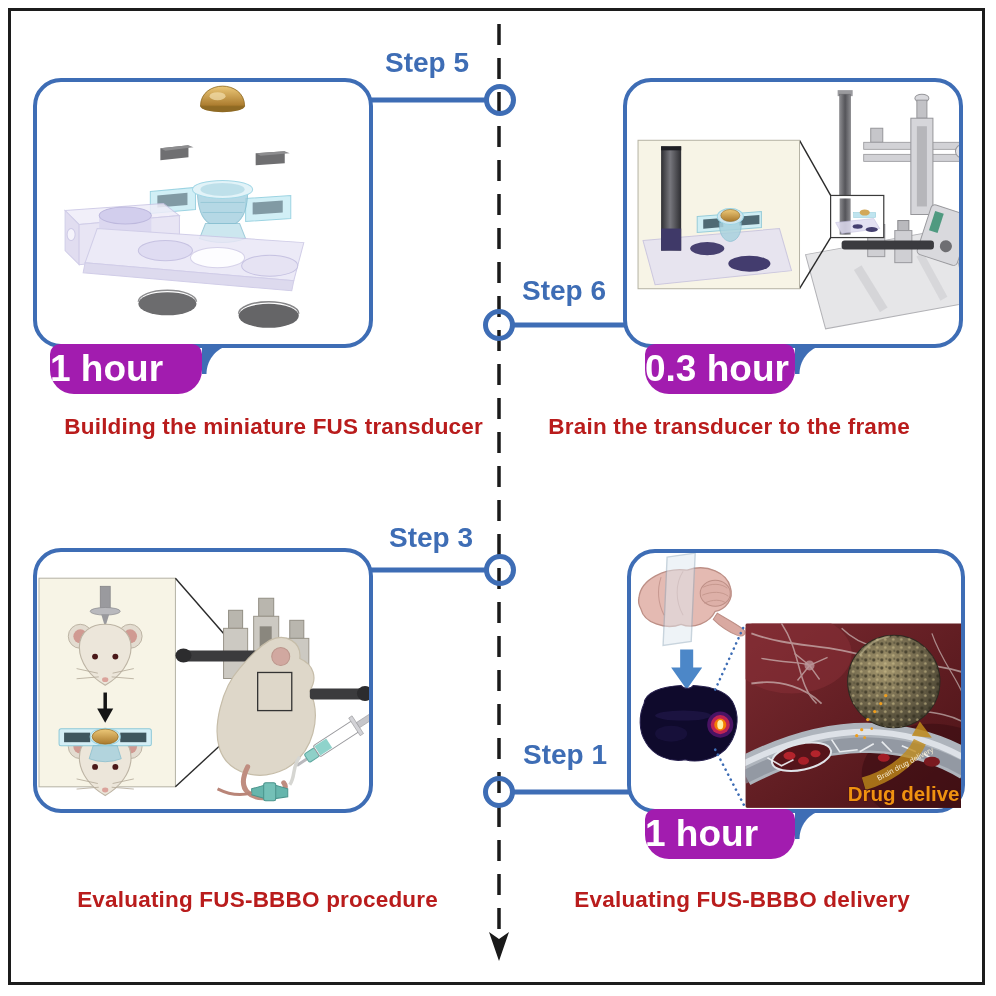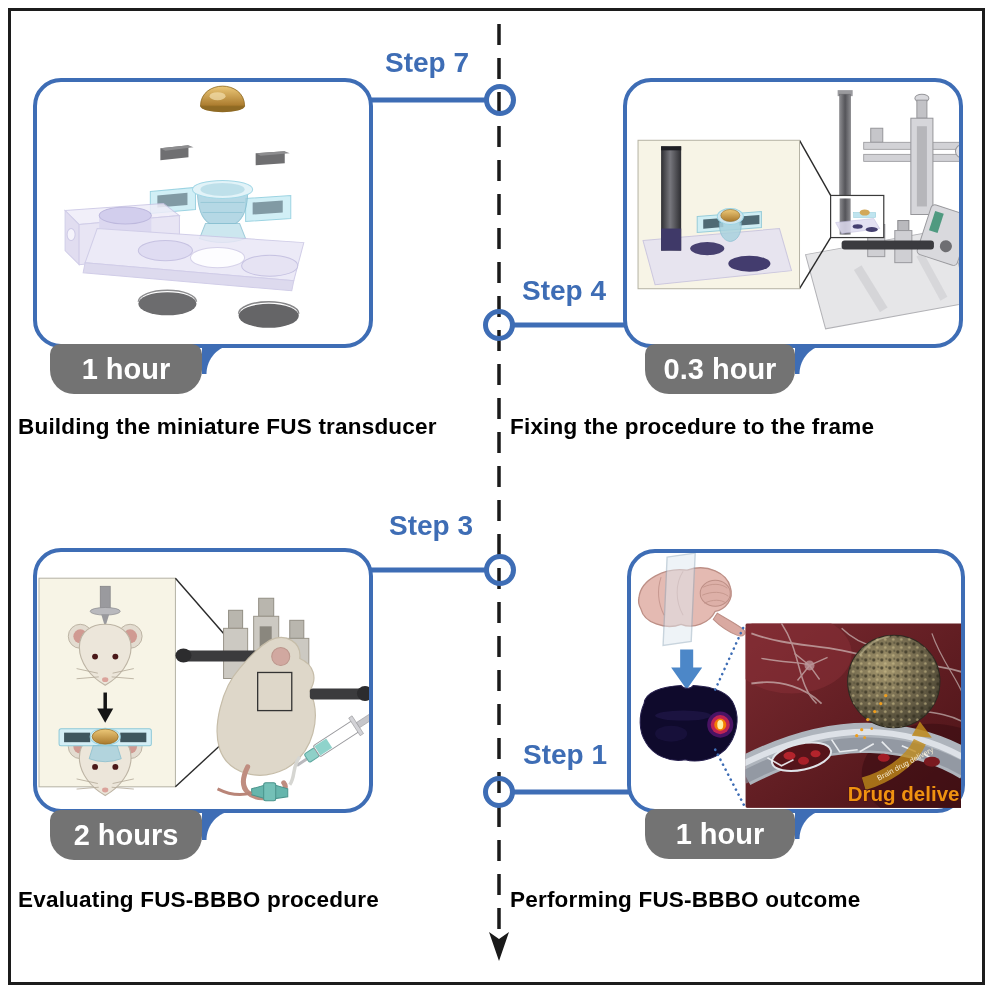--- a/index.html
+++ b/index.html
@@ -8,35 +8,35 @@
   .outer-frame{position:absolute;left:8px;top:8px;width:977px;height:977px;
                border:3px solid #1c1c1c;box-sizing:border-box;}
   .timeline-svg{position:absolute;left:0;top:0;width:996px;height:996px;pointer-events:none;}
   .panel{position:absolute;border:4.5px solid #3e6db5;border-radius:28px;background:#fff;
          box-sizing:border-box;}
   .p1{left:33px;top:78px;width:340px;height:270px;}
   .p2{left:623px;top:78px;width:340px;height:270px;}
   .p3{left:33px;top:548px;width:340px;height:265px;}
   .p4{left:627px;top:549px;width:338px;height:264px;}
   .panel > svg{position:absolute;left:0;top:0;width:100%;height:100%;}
-  .badge{position:absolute;height:50px;background:#737373;border-radius:10px 10px 24px 24px;
-         color:#fff;font-weight:700;font-size:29px;text-align:center;line-height:50px;z-index:5;}
+  .badge{position:absolute;height:50px;background:#a21caf;border-radius:10px 10px 24px 24px;
+         color:#fff;font-weight:700;font-size:37px;line-height:50px;z-index:5;}
   .badge::after{content:"";position:absolute;left:100%;top:0;width:34px;height:30px;
          background:radial-gradient(circle at 100% 100%, transparent 29px, #3e6db5 30px);}
   .b1{left:50px;top:344px;width:152px;}
   .b2{left:645px;top:344px;width:150px;}
   .b3{left:50px;top:810px;width:152px;}
   .b4{left:645px;top:809px;width:150px;}
   .step-label{position:absolute;width:100px;text-align:center;color:#3e6db5;
          font-weight:700;font-size:28px;}
   .s1{left:377px;top:47px;}
   .s2{left:514px;top:275px;}
-  .s3{left:381px;top:510px;}
+  .s3{left:381px;top:522px;}
   .s4{left:515px;top:739px;}
-  .caption{position:absolute;color:#000000;font-weight:700;font-size:22.5px;text-align:left;
+  .caption{position:absolute;color:#b91c1c;font-weight:700;font-size:22.5px;text-align:right;
            letter-spacing:.2px;}
   .c1{left:18px;top:414px;width:465px;}
   .c2{left:510px;top:414px;width:400px;}
   .c3{left:18px;top:887px;width:420px;}
   .c4{left:510px;top:887px;width:400px;}
 </style>
 </head>
 <body>
 
 <div class="canvas">
@@ -386,28 +386,27 @@
         <g>
           <path d="M232,230 C252,224 278,210 288,188" stroke="#c08a1a" stroke-width="13" opacity="0.78" fill="none"></path>
           <polygon points="280,182 300,184 288,168" fill="#c08a1a" opacity="0.85"></polygon>
           <text font-size="7.5" fill="#f5e9cf" transform="translate(247,227) rotate(-28)">Brain drug delivery</text>
         </g>
         <text x="216" y="247" font-size="20.5" font-weight="bold" fill="#ef9210" style="paint-order:stroke" stroke="#451015" stroke-width="1">Drug delivery</text>
       </g>
     </svg>
   </div>
 
-  <div class="step-label s1">Step 7</div>
-  <div class="step-label s2">Step 4</div>
+  <div class="step-label s1">Step 5</div>
+  <div class="step-label s2">Step 6</div>
   <div class="step-label s3">Step 3</div>
   <div class="step-label s4">Step 1</div>
 
   <div class="badge b1"><span>1 hour</span></div>
   <div class="badge b2"><span>0.3 hour</span></div>
-  <div class="badge b3"><span>2 hours</span></div>
   <div class="badge b4"><span>1 hour</span></div>
 
   <div class="caption c1">Building the miniature FUS transducer</div>
-  <div class="caption c2">Fixing the procedure to the frame</div>
+  <div class="caption c2">Brain the transducer to the frame</div>
   <div class="caption c3">Evaluating FUS-BBBO procedure</div>
-  <div class="caption c4">Performing FUS-BBBO outcome</div>
+  <div class="caption c4">Evaluating FUS-BBBO delivery</div>
 
 </div>
 
 </body></html>

